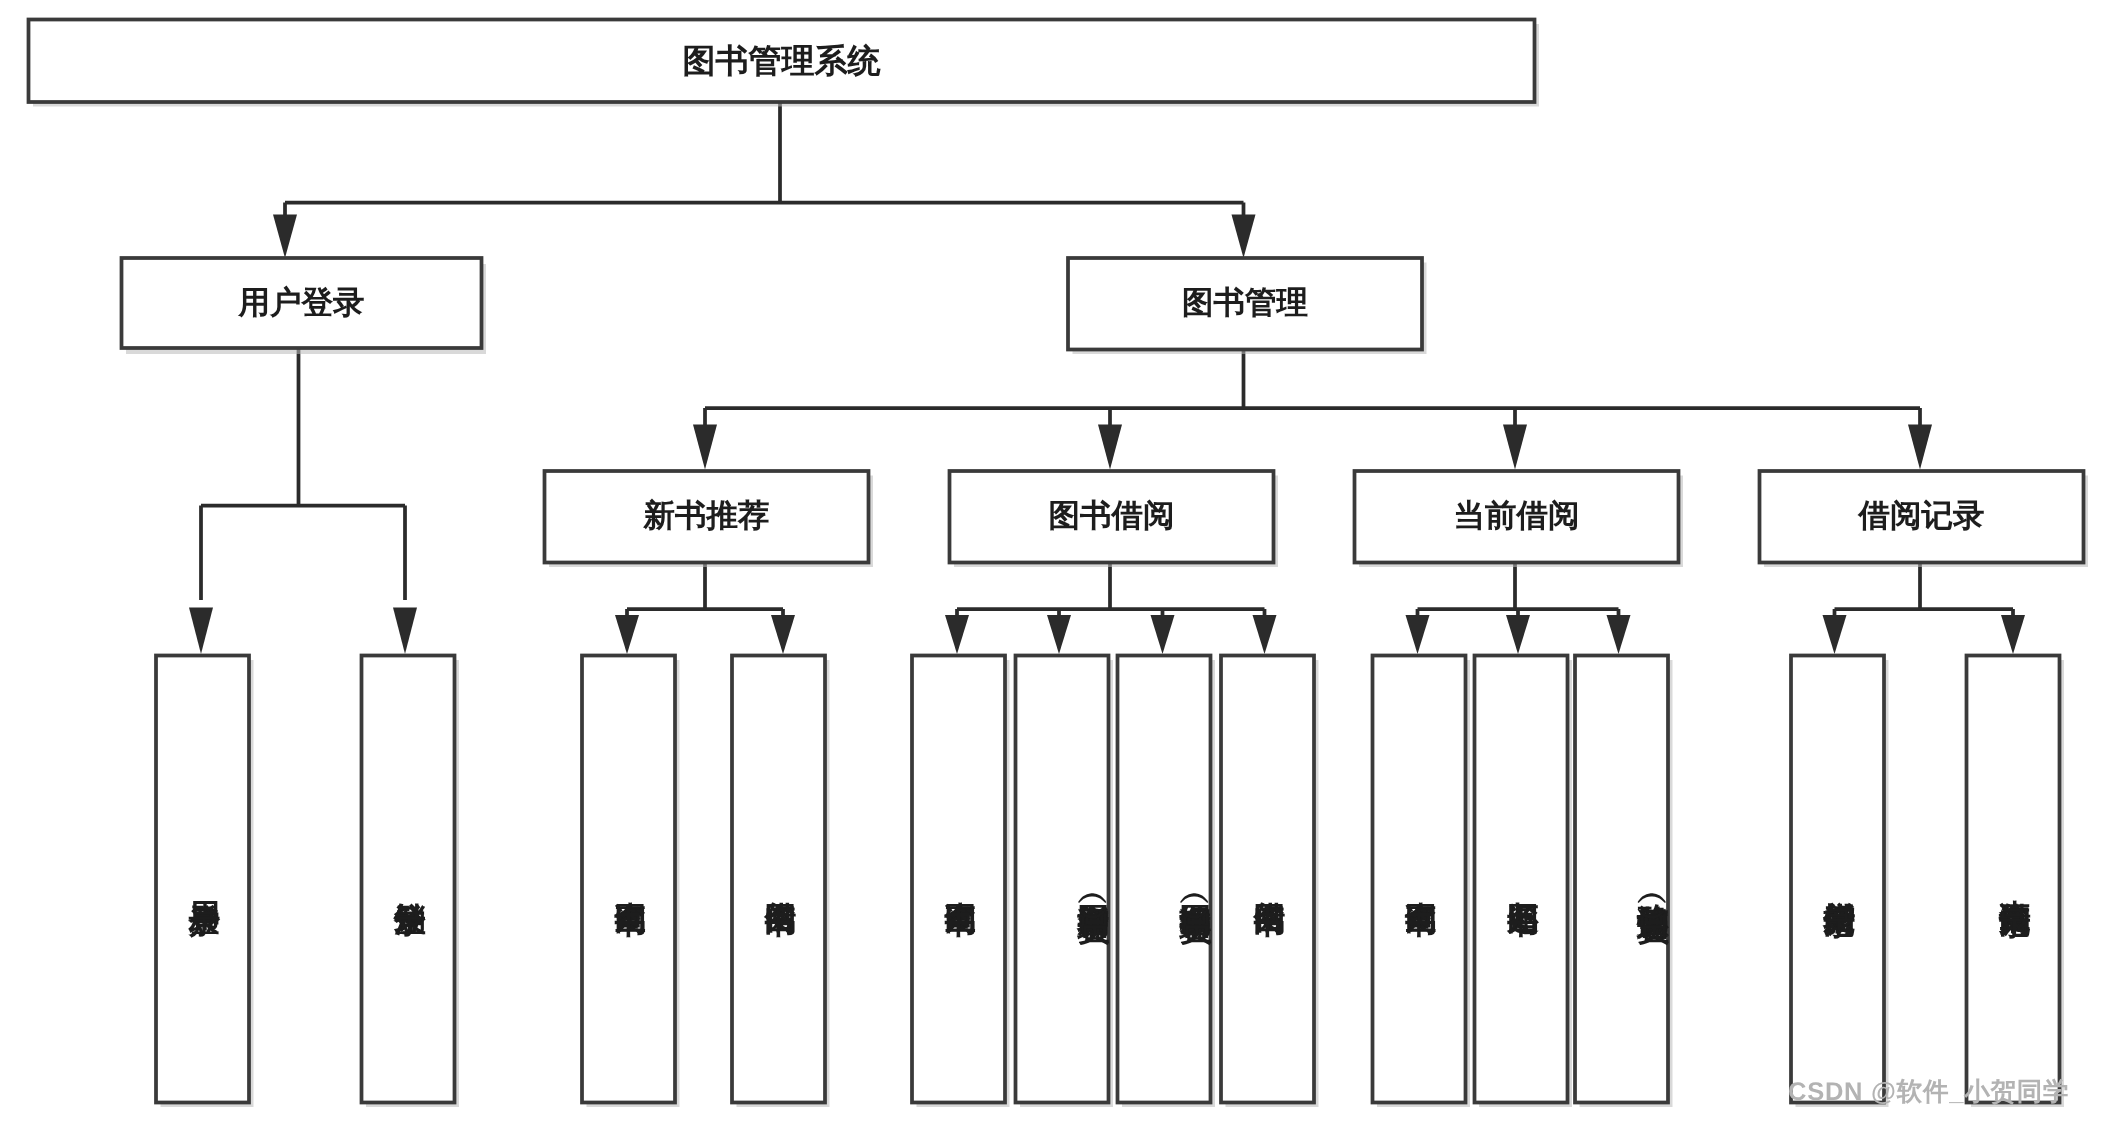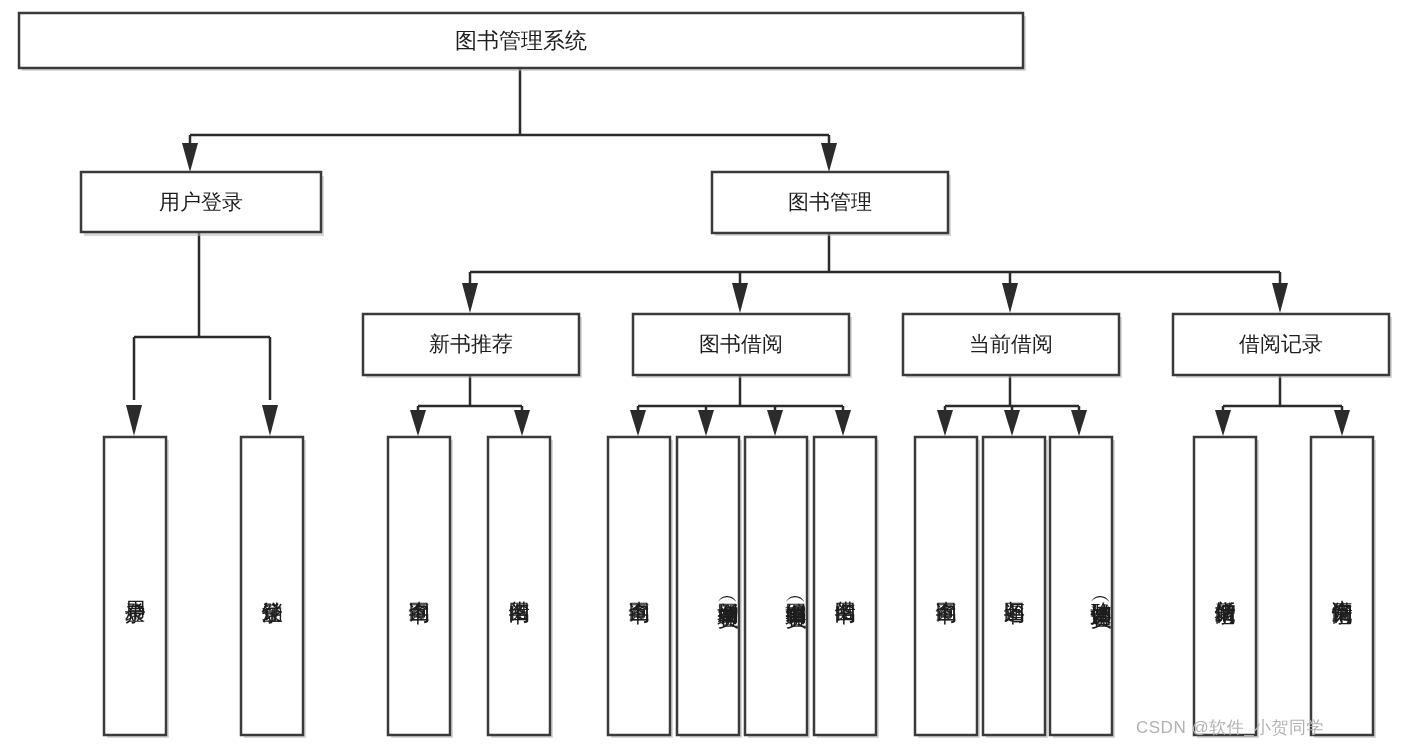--- a/index.html
+++ b/index.html
@@ -9,20 +9,21 @@
   }
   body {
     font-family: "Liberation Sans", "DejaVu Sans", sans-serif;
   }
   #diagram-root {
     position: relative;
     width: 1405px;
     height: 743px;
     background: #ffffff;
     overflow: hidden;
+    font-weight: bold;
   }
   svg#diagram-svg {
     position: absolute;
     left: 0;
     top: 0;
     width: 1405px;
     height: 747px;
     display: block;
   }
   .node-box {
@@ -228,15 +229,15 @@
   <div class="vlabel" style="left:608px; top:437px; width:62px; height:298px;">查询图书</div>
   <div class="vlabel" style="left:677px; top:437px; width:62px; height:298px; align-items:flex-start; padding-top:6px; box-sizing:border-box;">新增图书（管理员）</div>
   <div class="vlabel" style="left:745px; top:437px; width:62px; height:298px; align-items:flex-start; padding-top:6px; box-sizing:border-box;">编辑图书（管理员）</div>
   <div class="vlabel" style="left:814px; top:437px; width:62px; height:298px;">借阅图书</div>
   <div class="vlabel" style="left:915px; top:437px; width:62px; height:298px;">查询图书</div>
   <div class="vlabel" style="left:983px; top:437px; width:62px; height:298px;">归还图书</div>
   <div class="vlabel" style="left:1050px; top:437px; width:62px; height:298px; align-items:flex-start; padding-top:6px; box-sizing:border-box;">确认归还（管理员）</div>
   <div class="vlabel" style="left:1194px; top:437px; width:62px; height:298px;">新增借阅记录</div>
   <div class="vlabel" style="left:1311px; top:437px; width:62px; height:298px;">查询借阅记录</div>
 
-  <div id="watermark" style="left:1136px; top:716px;">CSDN @软件_小贺同学</div>
+  <div id="watermark" style="left:1192px; top:716px;">CSDN @软件_小贺同学</div>
 
 </div>
 
 </body></html>

